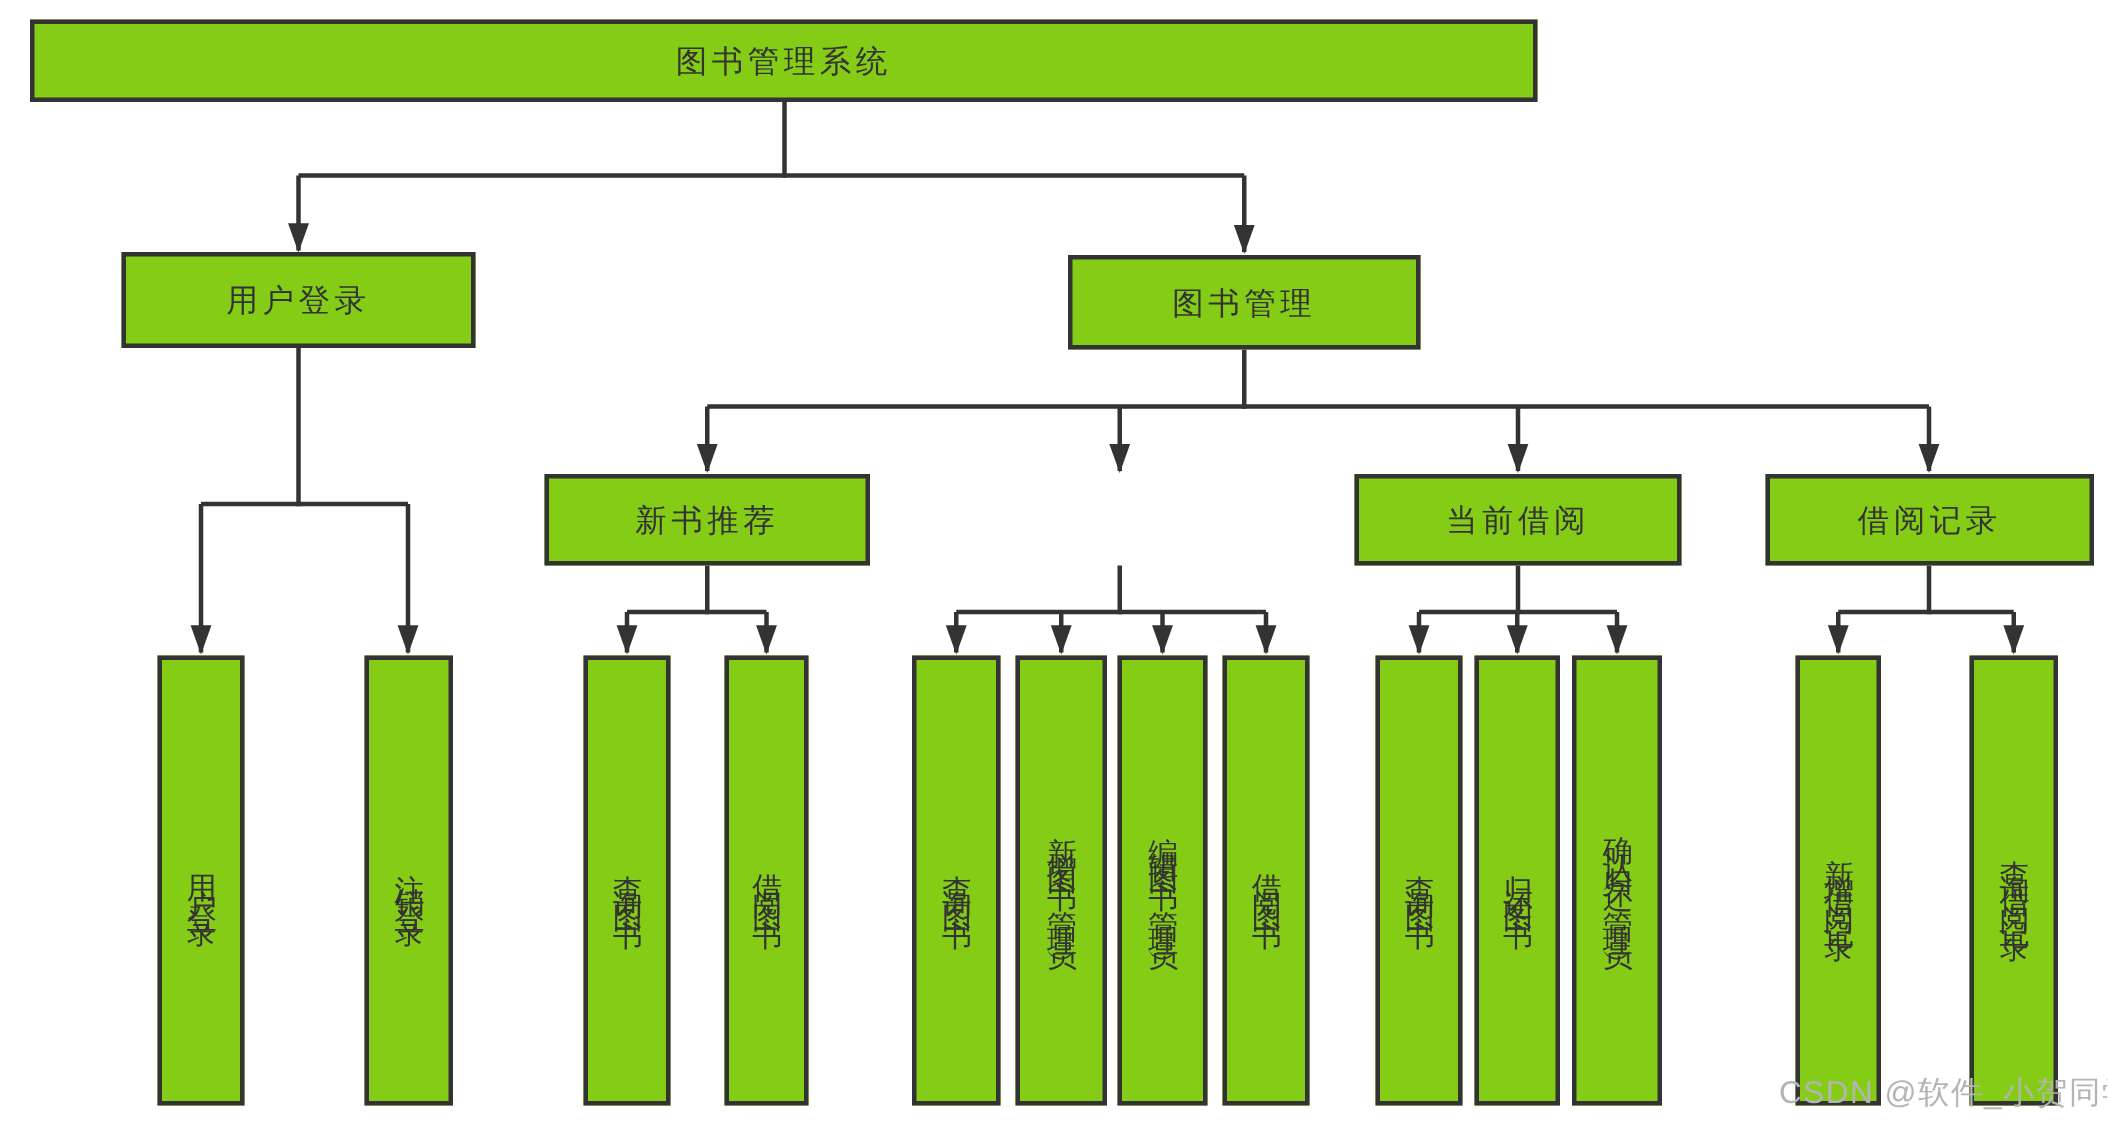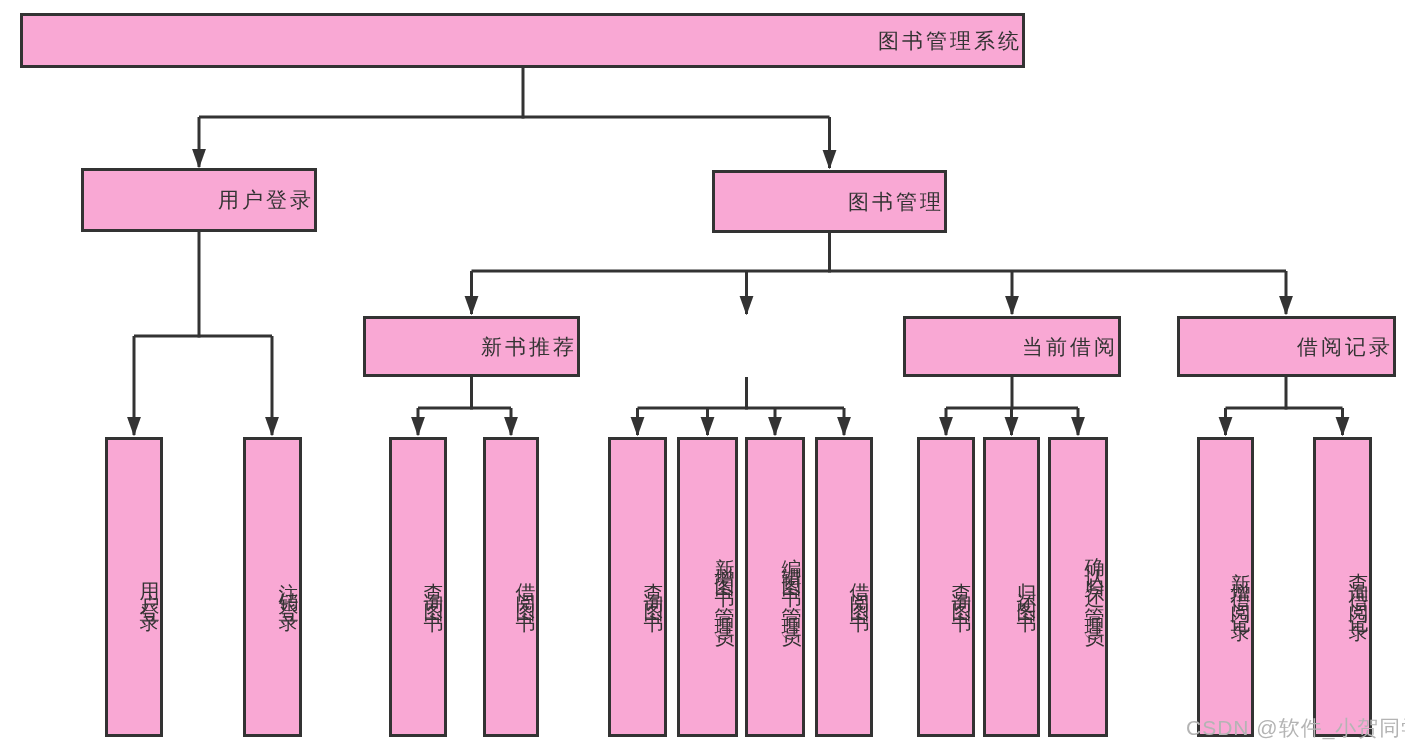--- a/index.html
+++ b/index.html
@@ -17,26 +17,26 @@
     color: #333333;
   }
   .connectors {
     position: absolute;
     left: 0;
     top: 0;
     pointer-events: none;
   }
   .hbox, .vbox {
     position: absolute;
-    background: #f9a8d4;
+    background: #84cc16;
     border: 3px solid #333333;
     box-sizing: border-box;
     display: flex;
     align-items: center;
-    justify-content: flex-end;
+    justify-content: center;
   }
   .hbox .label {
     font-size: 21px;
     letter-spacing: 3px;
     white-space: nowrap;
   }
   .vbox .vtext {
     writing-mode: vertical-rl;
     text-orientation: mixed;
     font-size: 20px;

